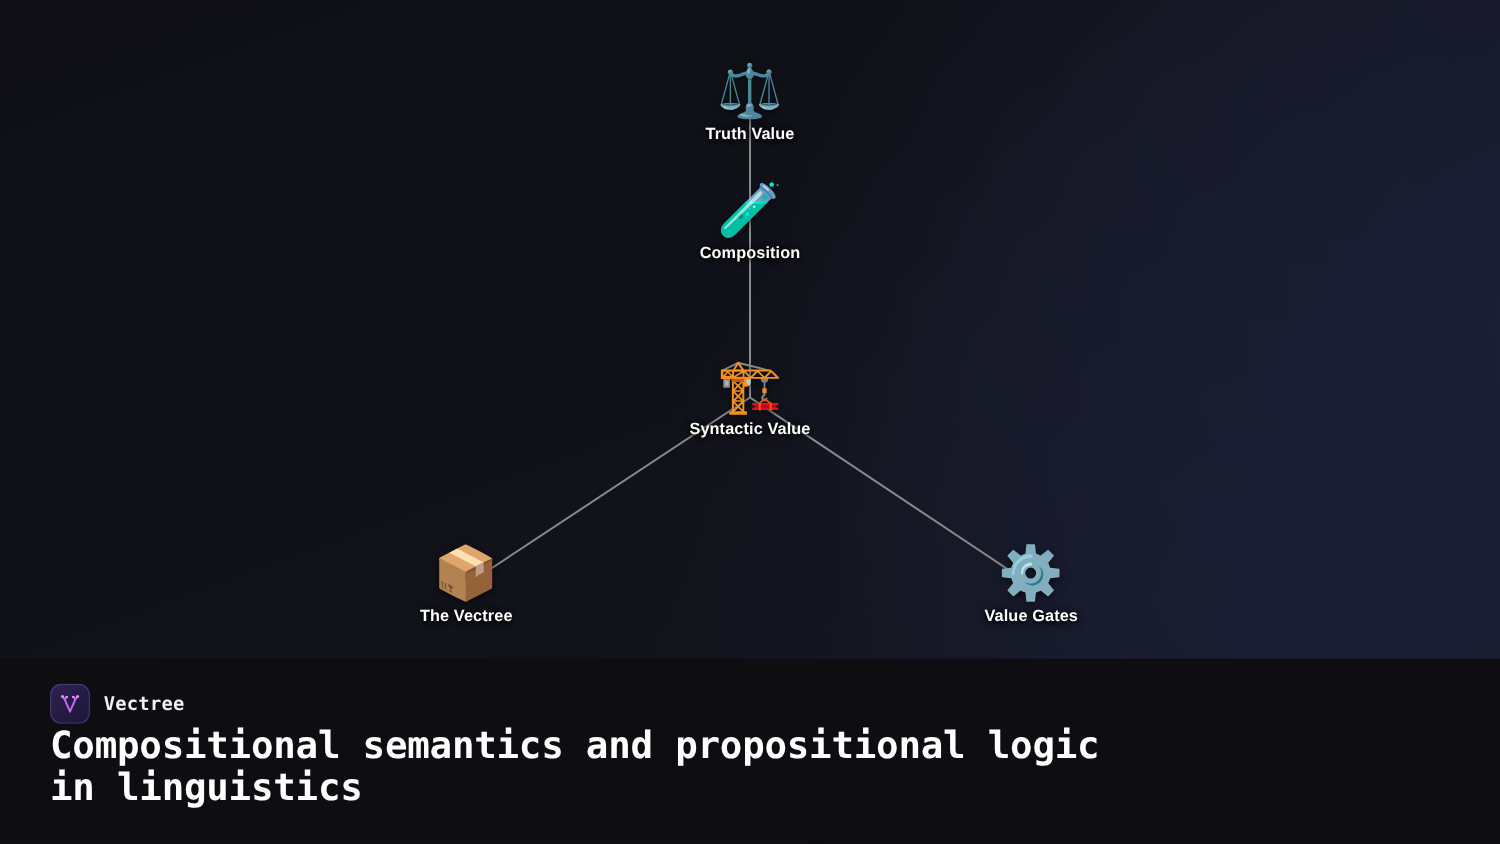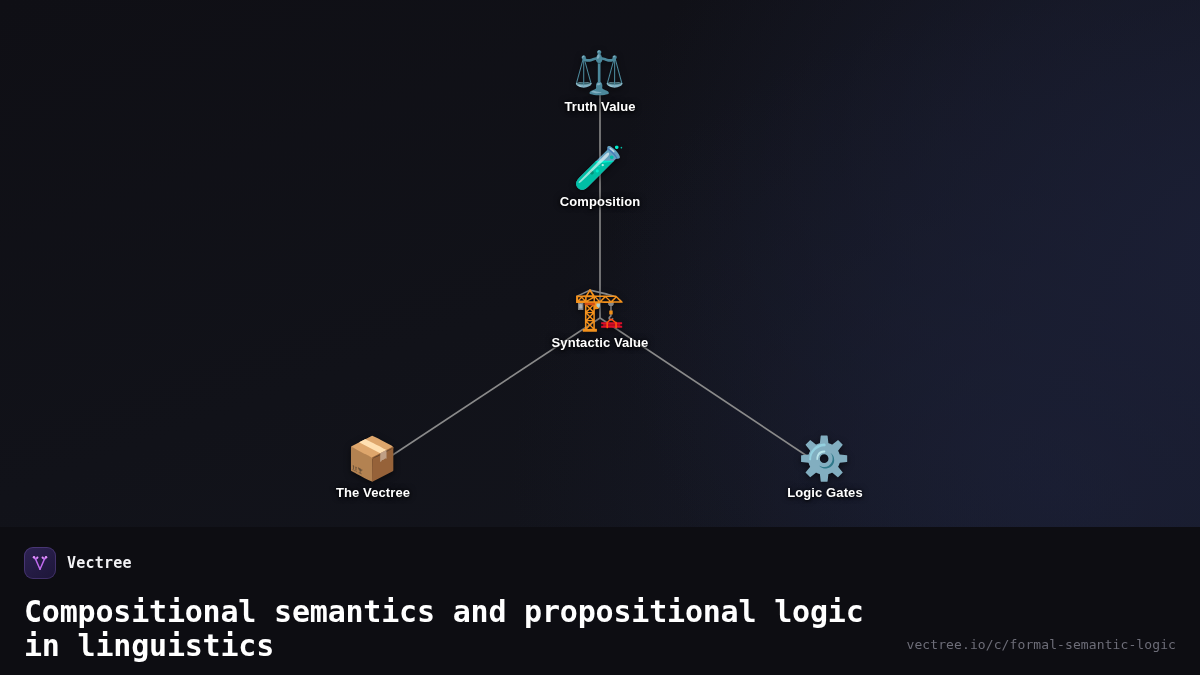--- a/index.html
+++ b/index.html
@@ -64,21 +64,21 @@
 
   
   #footer {
     position: absolute;
     left: 0;
     top: 527px;
     width: 1200px;
     height: 148px;
     background: #0d0d12;
     box-sizing: border-box;
-    padding: 20px 24px 0 24px;
+    padding: 20px 24px 0 40px;
   }
   #brand {
     display: flex;
     align-items: center;
     gap: 11px;
     height: 32px;
   }
   #brand-logo {
     width: 32px;
     height: 32px;
@@ -91,21 +91,21 @@
     flex: 0 0 auto;
   }
   #brand-name {
     font-family: "DejaVu Sans Mono", "Liberation Mono", monospace;
     font-size: 15px;
     font-weight: bold;
     color: #f2f2f5;
     letter-spacing: 0.2px;
   }
   #title {
-    margin-top: 16px;
+    margin-top: 1px;
     font-family: "DejaVu Sans Mono", "Liberation Mono", monospace;
     font-size: 30px;
     font-weight: bold;
     line-height: 34px;
     color: #ffffff;
     letter-spacing: -0.2px;
     max-width: 840px;
   }
   #url {
     position: absolute;
@@ -141,21 +141,21 @@
         <div class="node" style="left: 600px; top: 318px;">
           <span class="node-icon">🏗️</span>
           <span class="node-label">Syntactic Value</span>
         </div>
         <div class="node" style="left: 373px; top: 468px;">
           <span class="node-icon">📦</span>
           <span class="node-label">The Vectree</span>
         </div>
         <div class="node" style="left: 825px; top: 468px;">
           <span class="node-icon">⚙️</span>
-          <span class="node-label">Logic Gates</span>
+          <span class="node-label">Value Gates</span>
         </div>
       </div>
   </div>
 
   <div id="footer">
     <div id="brand">
       <span id="brand-logo">
         <svg width="20" height="20" viewBox="0 0 20 20" xmlns="http://www.w3.org/2000/svg">
           <g fill="none" stroke="#c06bf0" stroke-width="1.5" stroke-linecap="round" stroke-linejoin="round">
             <path d="M10 16.2 L5.6 6.2"></path>
@@ -171,16 +171,15 @@
             <circle cx="16.0" cy="4.2" r="1.25"></circle>
             <circle cx="12.6" cy="4.6" r="1.05"></circle>
           </g>
         </svg>
       </span>
       <span id="brand-name">Vectree</span>
     </div>
 
     <div id="title">Compositional semantics and propositional logic in linguistics</div>
 
-    <div id="url">vectree.io/c/formal-semantic-logic</div>
   </div>
 
 </div>
 
 </body></html>

